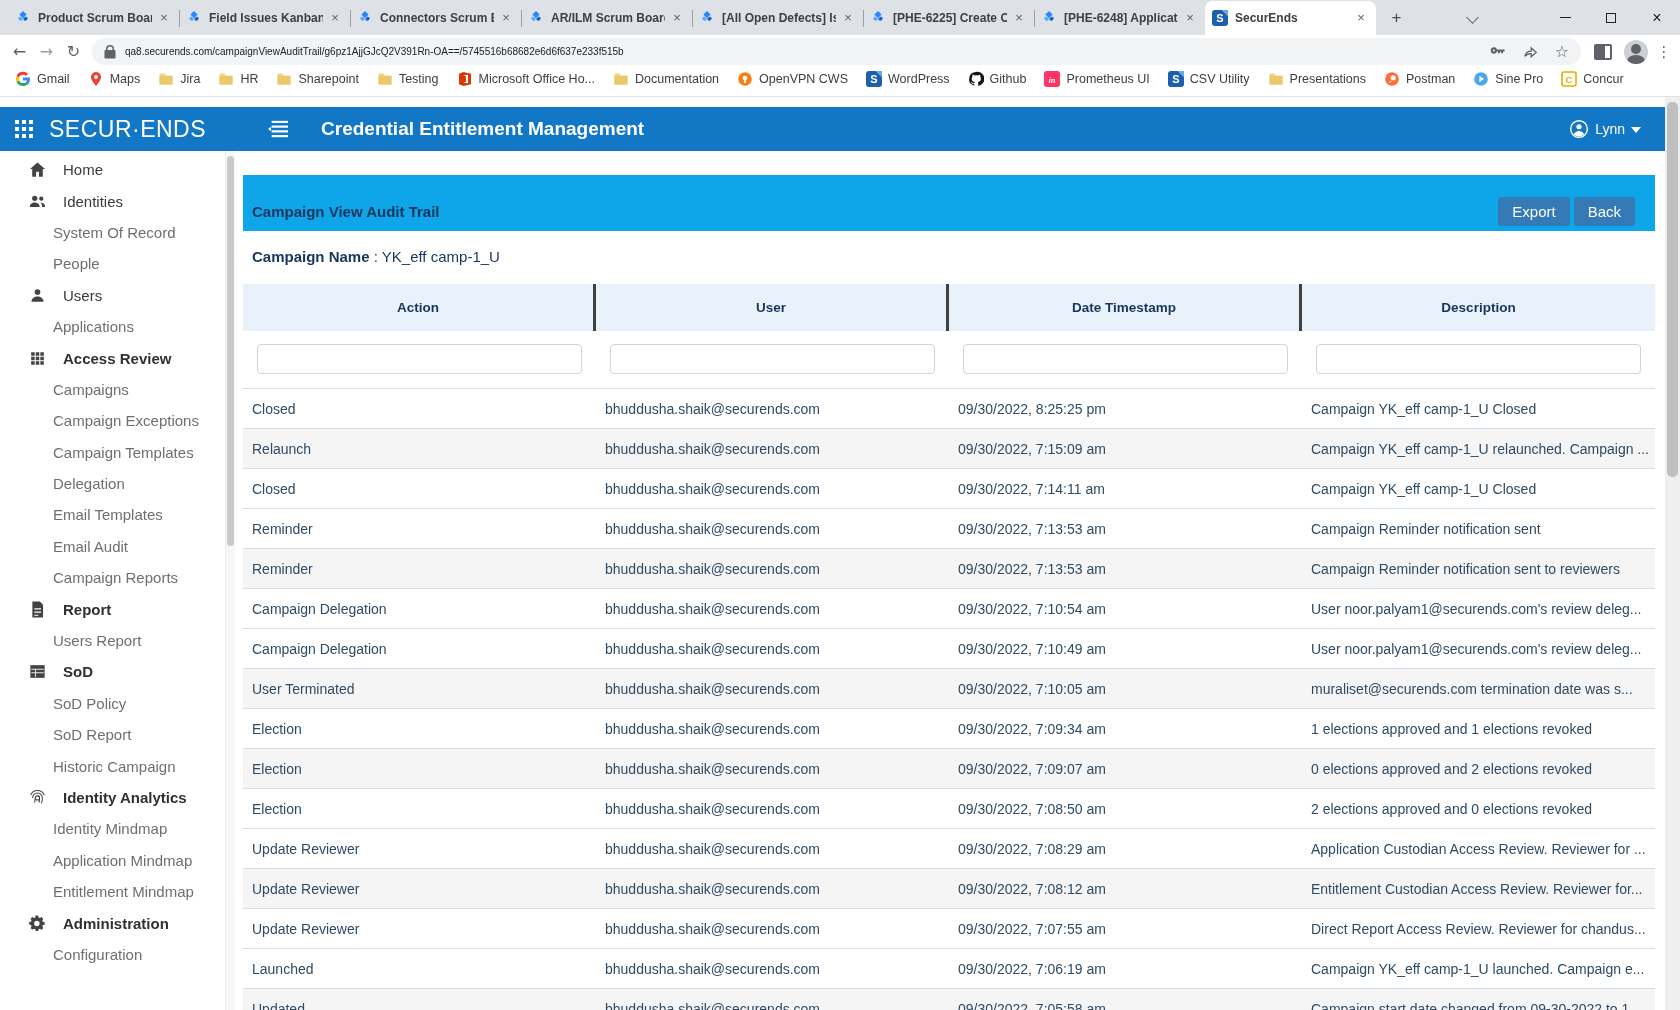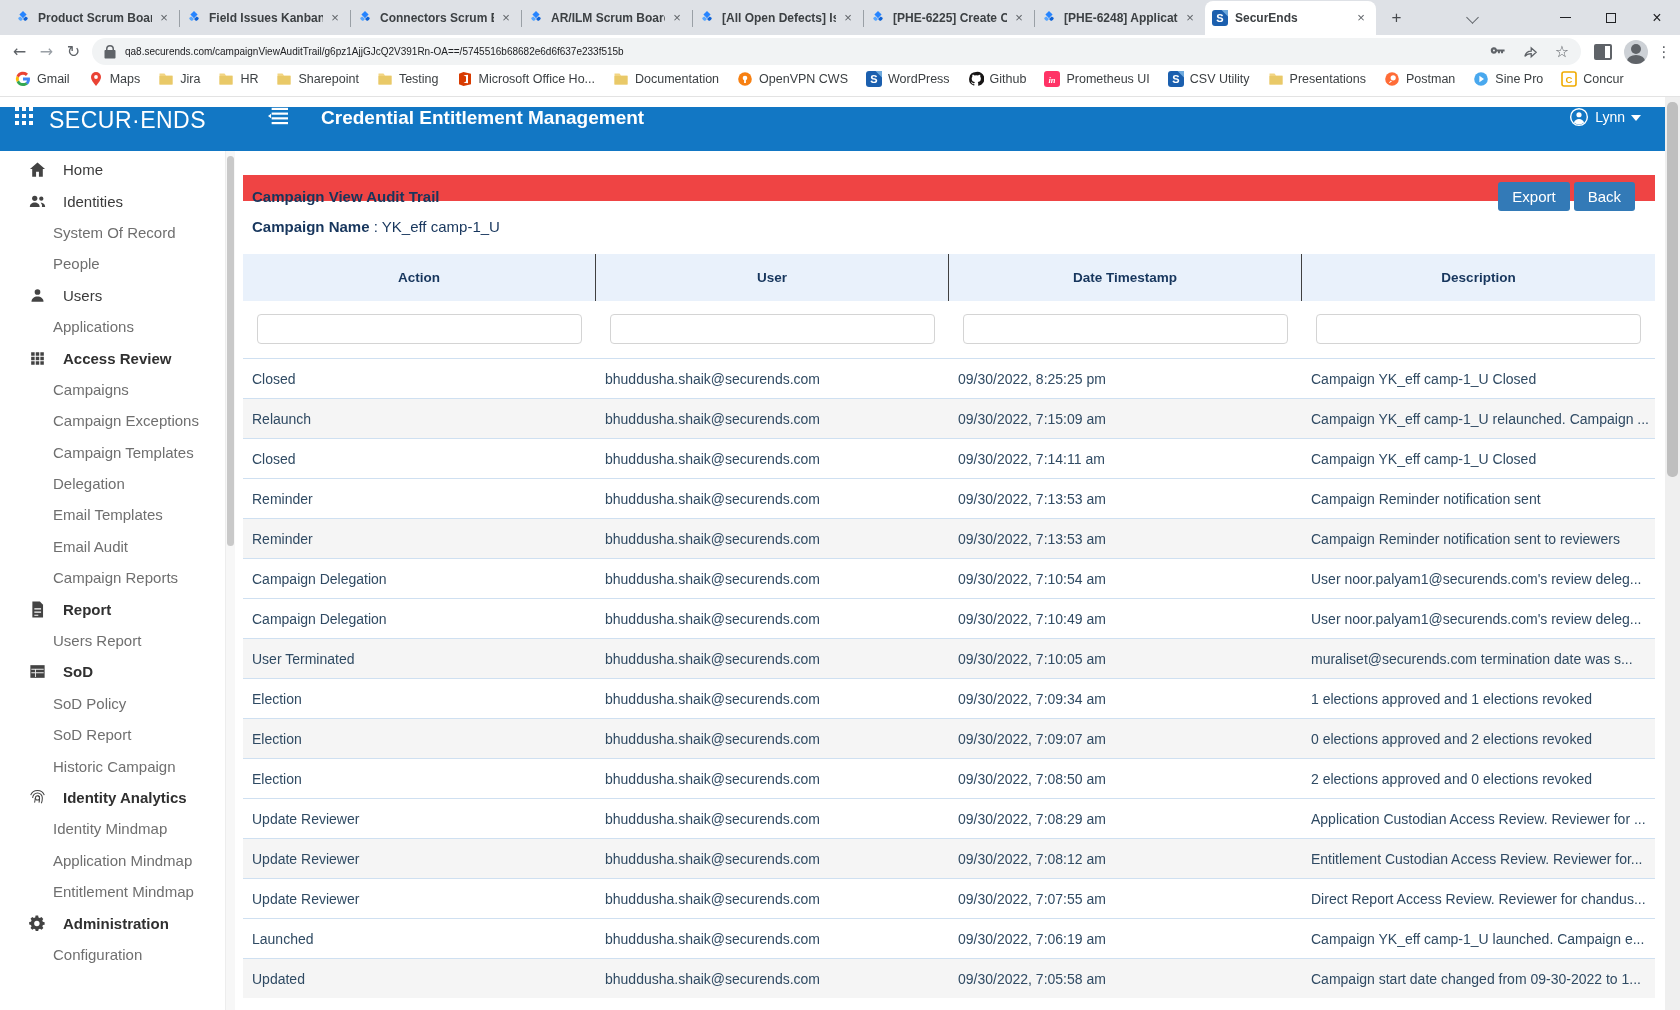--- a/index.html
+++ b/index.html
@@ -47,51 +47,51 @@
   .dots-ico { font-family:"DejaVu Sans", sans-serif; font-size:15px; color:#5f6368; width:20px; text-align:center; flex:0 0 auto; }
   .dots-ico::before { content:"\22EE"; }
 
   .bookmarks { height:29px; background:#fff; display:flex; align-items:flex-start; padding:0 8px; border-bottom:1px solid #e3e3e3; overflow:hidden; }
   .bm { display:flex; align-items:center; gap:6px; padding:3px 7px; font-size:12.5px; color:#3c4043; border-radius:4px; white-space:nowrap; flex:0 0 auto; }
   .bm-ico { width:16px; height:16px; }
   .bm-ico svg { width:16px; height:16px; display:block; }
 
   
   .page { height:913px; padding-top:10px; position:relative; }
-  .appbar { height:44px; width:1665px; background:#1277c4; display:flex; align-items:flex-start; color:#fff; }
+  .appbar { height:44px; width:1665px; background:#1277c4; display:flex; align-items:center; color:#fff; }
   .grid9 { margin:0 15px; width:19px; height:19px; flex:0 0 auto; }
   .logo { font-size:23px; letter-spacing:0.5px; white-space:nowrap; }
   .fold-ico { margin-left:62px; width:20px; height:18px; flex:0 0 auto; }
   .app-title { font-size:19px; font-weight:700; margin-left:33px; white-space:nowrap; }
   .app-user { margin-left:auto; margin-right:24px; display:flex; align-items:center; gap:6px; font-size:14px; }
   .caret-down { width:0; height:0; border-left:5px solid transparent; border-right:5px solid transparent; border-top:6px solid #fff; margin-top:2px; }
 
   .page-body { display:flex; height:859px; }
   .sidenav { width:225px; overflow:hidden; padding-top:3px; flex:0 0 auto; }
   .side-item { height:31.4px; display:flex; align-items:center; font-size:15px; color:#3a3a3a; cursor:default; }
   .side-item.top { padding-left:28px; }
   .side-item.sub { padding-left:53px; color:#6f6f6f; }
   .side-item.strong { font-weight:700; color:#303030; }
   .side-ico { width:19px; height:19px; margin-right:16px; color:#434343; flex:0 0 auto; }
   .side-ico svg { width:19px; height:19px; display:block; }
   .side-scroll { width:10px; background:#f7f7f7; border-left:1px solid #ededed; position:relative; flex:0 0 auto; }
   .side-thumb { position:absolute; left:1px; top:5px; width:7px; height:390px; background:#c9c9c9; border-radius:4px; }
 
   .main { flex:1; padding-left:8px; overflow:hidden; }
   .content { width:1412px; }
-  .title-bar { margin-top:24px; height:26px; background:#ef4444; display:flex; align-items:center; padding:16px 20px 0 9px; }
+  .title-bar { margin-top:24px; height:56px; background:#0ea5e9; display:flex; align-items:center; padding:16px 20px 0 9px; }
   .page-title { font-size:15px; font-weight:700; color:#17365d; }
   .btns { margin-left:auto; display:flex; gap:4px; }
   .btn { background:#337ab7; color:#fff; font-size:15px; padding:6px 14px; border-radius:3px; border:none; font-family:"Liberation Sans", sans-serif; }
   .camp-line { margin:17px 0 0 9px; font-size:15px; color:#17365d; }
   .camp-label { font-weight:700; }
 
   .grid { margin-top:19px; width:1412px; }
   .thead { display:flex; background:#e9f1fb; height:47px; }
-  .th { width:25%; display:flex; align-items:center; justify-content:center; font-weight:700; font-size:13.5px; color:#17365d; border-right:1px solid #404040; }
+  .th { width:25%; display:flex; align-items:center; justify-content:center; font-weight:700; font-size:13.5px; color:#17365d; border-right:3px solid #404040; }
   .th:last-child { border-right:none; }
   .filter-row { display:flex; height:57px; }
   .fcell { width:25%; padding:13px 14px 0 14px; }
   .fcell input { width:100%; height:30px; border:1px solid #d4d4d4; border-radius:4px; outline:none; padding:0 8px; font-size:13px; }
   .trow { display:flex; height:40px; border-top:1px solid #cfe0f1; background:#fff; }
   .trow.row-shaded { background:#f5f5f5; }
   .cell { width:25%; display:flex; align-items:center; padding:0 9px; font-size:14px; color:#2f4a63; white-space:nowrap; overflow:hidden; }
 
   .win-scroll { position:absolute; right:0; top:97px; bottom:0; width:15px; background:#efefef; }
   .win-thumb { position:absolute; top:5px; left:2px; width:11px; height:375px; background:#bfbfbf; border-radius:5px; }

